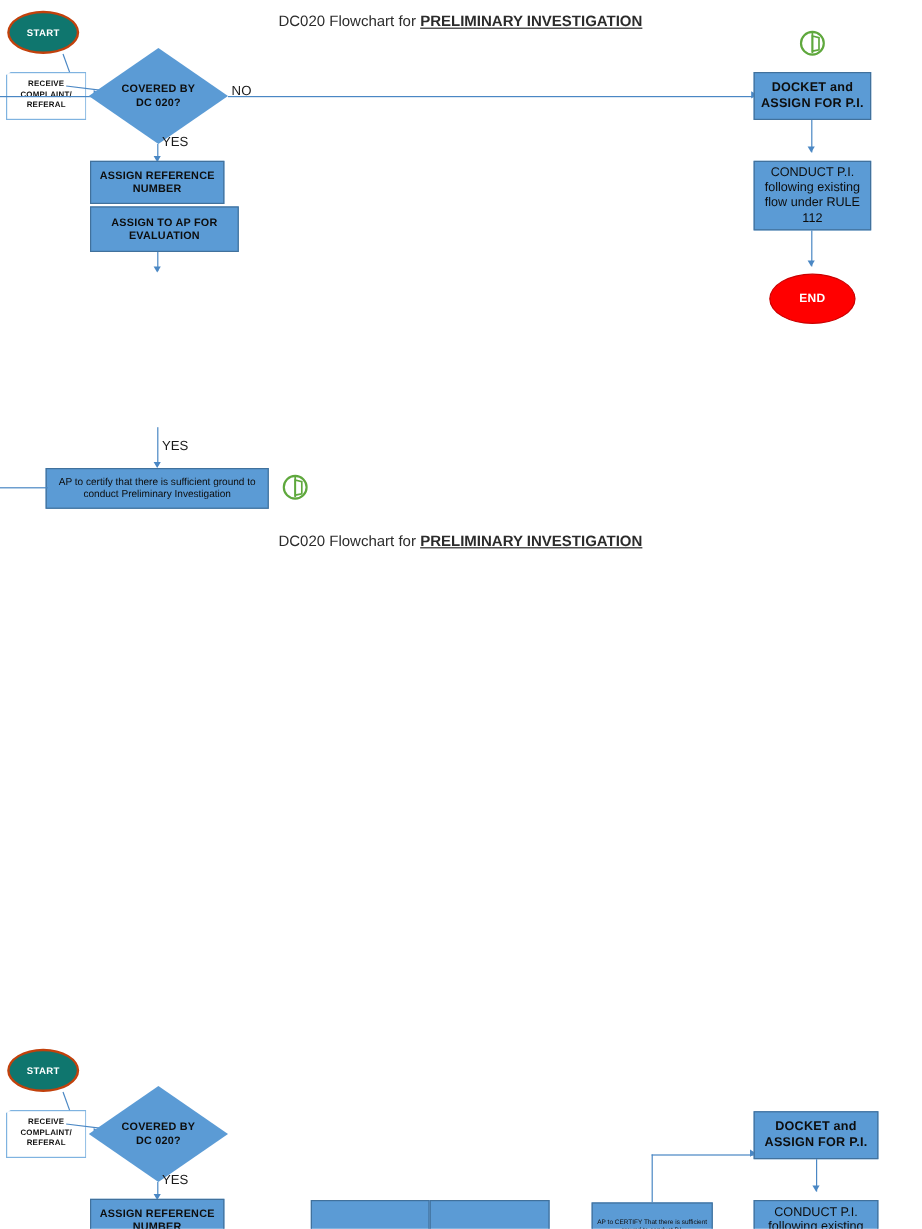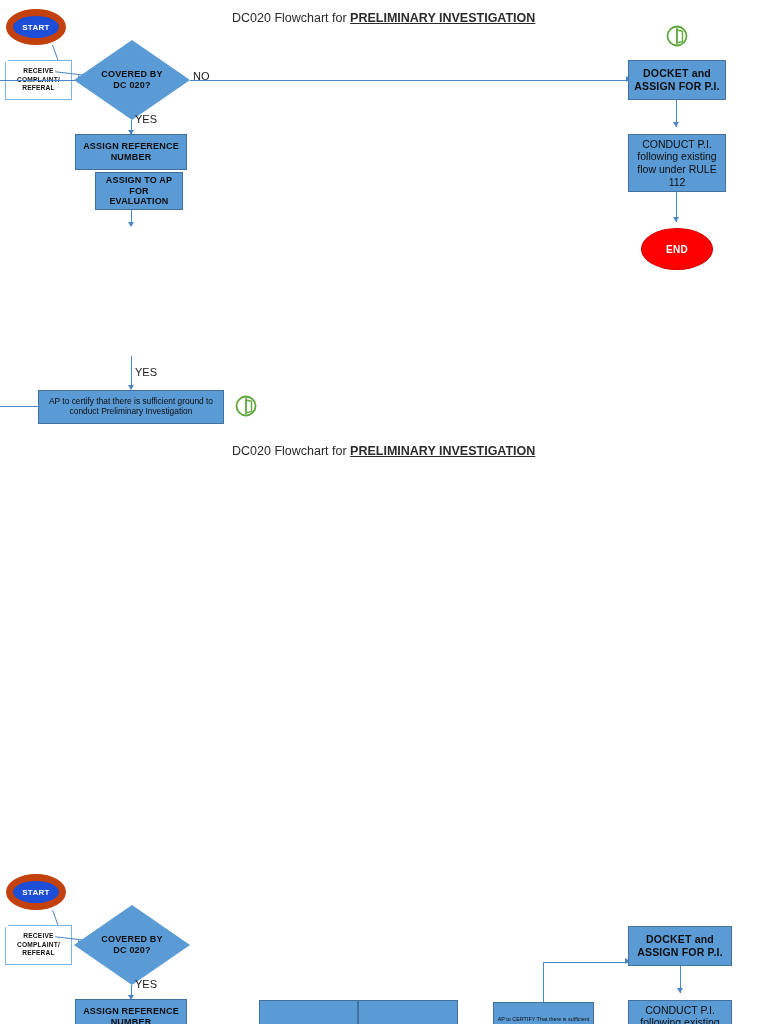--- a/index.html
+++ b/index.html
@@ -15,21 +15,21 @@
   .node{position:absolute;box-sizing:border-box;display:flex;align-items:center;
         justify-content:center;text-align:center;}
 
   .box{background:#5B9BD5;border:1px solid #41719C;color:#0d0d0d;
        font-size:9px;line-height:1.18;padding:2px 3px;}
   .box.big{font-size:10.5px;line-height:1.2;}
   .box.caps{font-weight:600;letter-spacing:.2px;}
   .box.tiny{font-size:5.4px;line-height:1.25;}
   .box.mid{font-size:7.8px;line-height:1.26;}
 
-  .startcap{background:#1d4ed8;border:7px solid #c2410c;border-radius:50%;
+  .startcap{background:#0f766e;border:2px solid #c2410c;border-radius:50%;
             color:#fff;font-size:8px;font-weight:600;letter-spacing:.3px;}
   .endcap{background:#FF0000;border:1px solid #cc0000;border-radius:50%;
           color:#fff;font-size:10px;font-weight:600;letter-spacing:.3px;}
 
   
   .docshape{border:1px solid #7fb3e0;background:#ffffff;color:#111;
             font-size:6.6px;line-height:1.32;font-weight:600;letter-spacing:.2px;
             clip-path:polygon(6% 0,100% 0,100% 100%,0 100%,0 6%);}
 
   
@@ -78,21 +78,21 @@
 
   <div class="lbl" style="left:193px;top:70px;">NO</div>
   <div class="ln lnh" style="left:190px;top:80px;width:440px;"></div>
   <div class="arw right" style="left:626px;top:75.5px;"></div>
 
   <div class="lbl" style="left:135px;top:113px;">YES</div>
   <div class="ln lnv" style="left:131px;top:120px;height:14px;"></div>
   <div class="arw down" style="left:128px;top:130px;"></div>
 
   <div class="node box caps" style="left:75px;top:134px;width:112px;height:36px;">ASSIGN REFERENCE NUMBER</div>
-  <div class="node box caps" style="left:75px;top:172px;width:88px;height:38px;margin-left:20px;">ASSIGN TO AP FOR EVALUATION</div>
+  <div class="node box caps" style="left:75px;top:172px;width:124px;height:38px;">ASSIGN TO AP FOR EVALUATION</div>
 
   <div class="ln lnv" style="left:131px;top:210px;height:16px;"></div>
   <div class="arw down" style="left:128px;top:222px;"></div>
 
 
   <div class="lbl" style="left:135px;top:366px;">YES</div>
   <div class="ln lnv" style="left:131px;top:356px;height:32px;"></div>
   <div class="arw down" style="left:128px;top:385px;"></div>
 
   <div class="node box" style="left:38px;top:390px;width:186px;height:34px;font-size:8.4px;">AP to certify that there is sufficient ground to conduct Preliminary Investigation</div>

